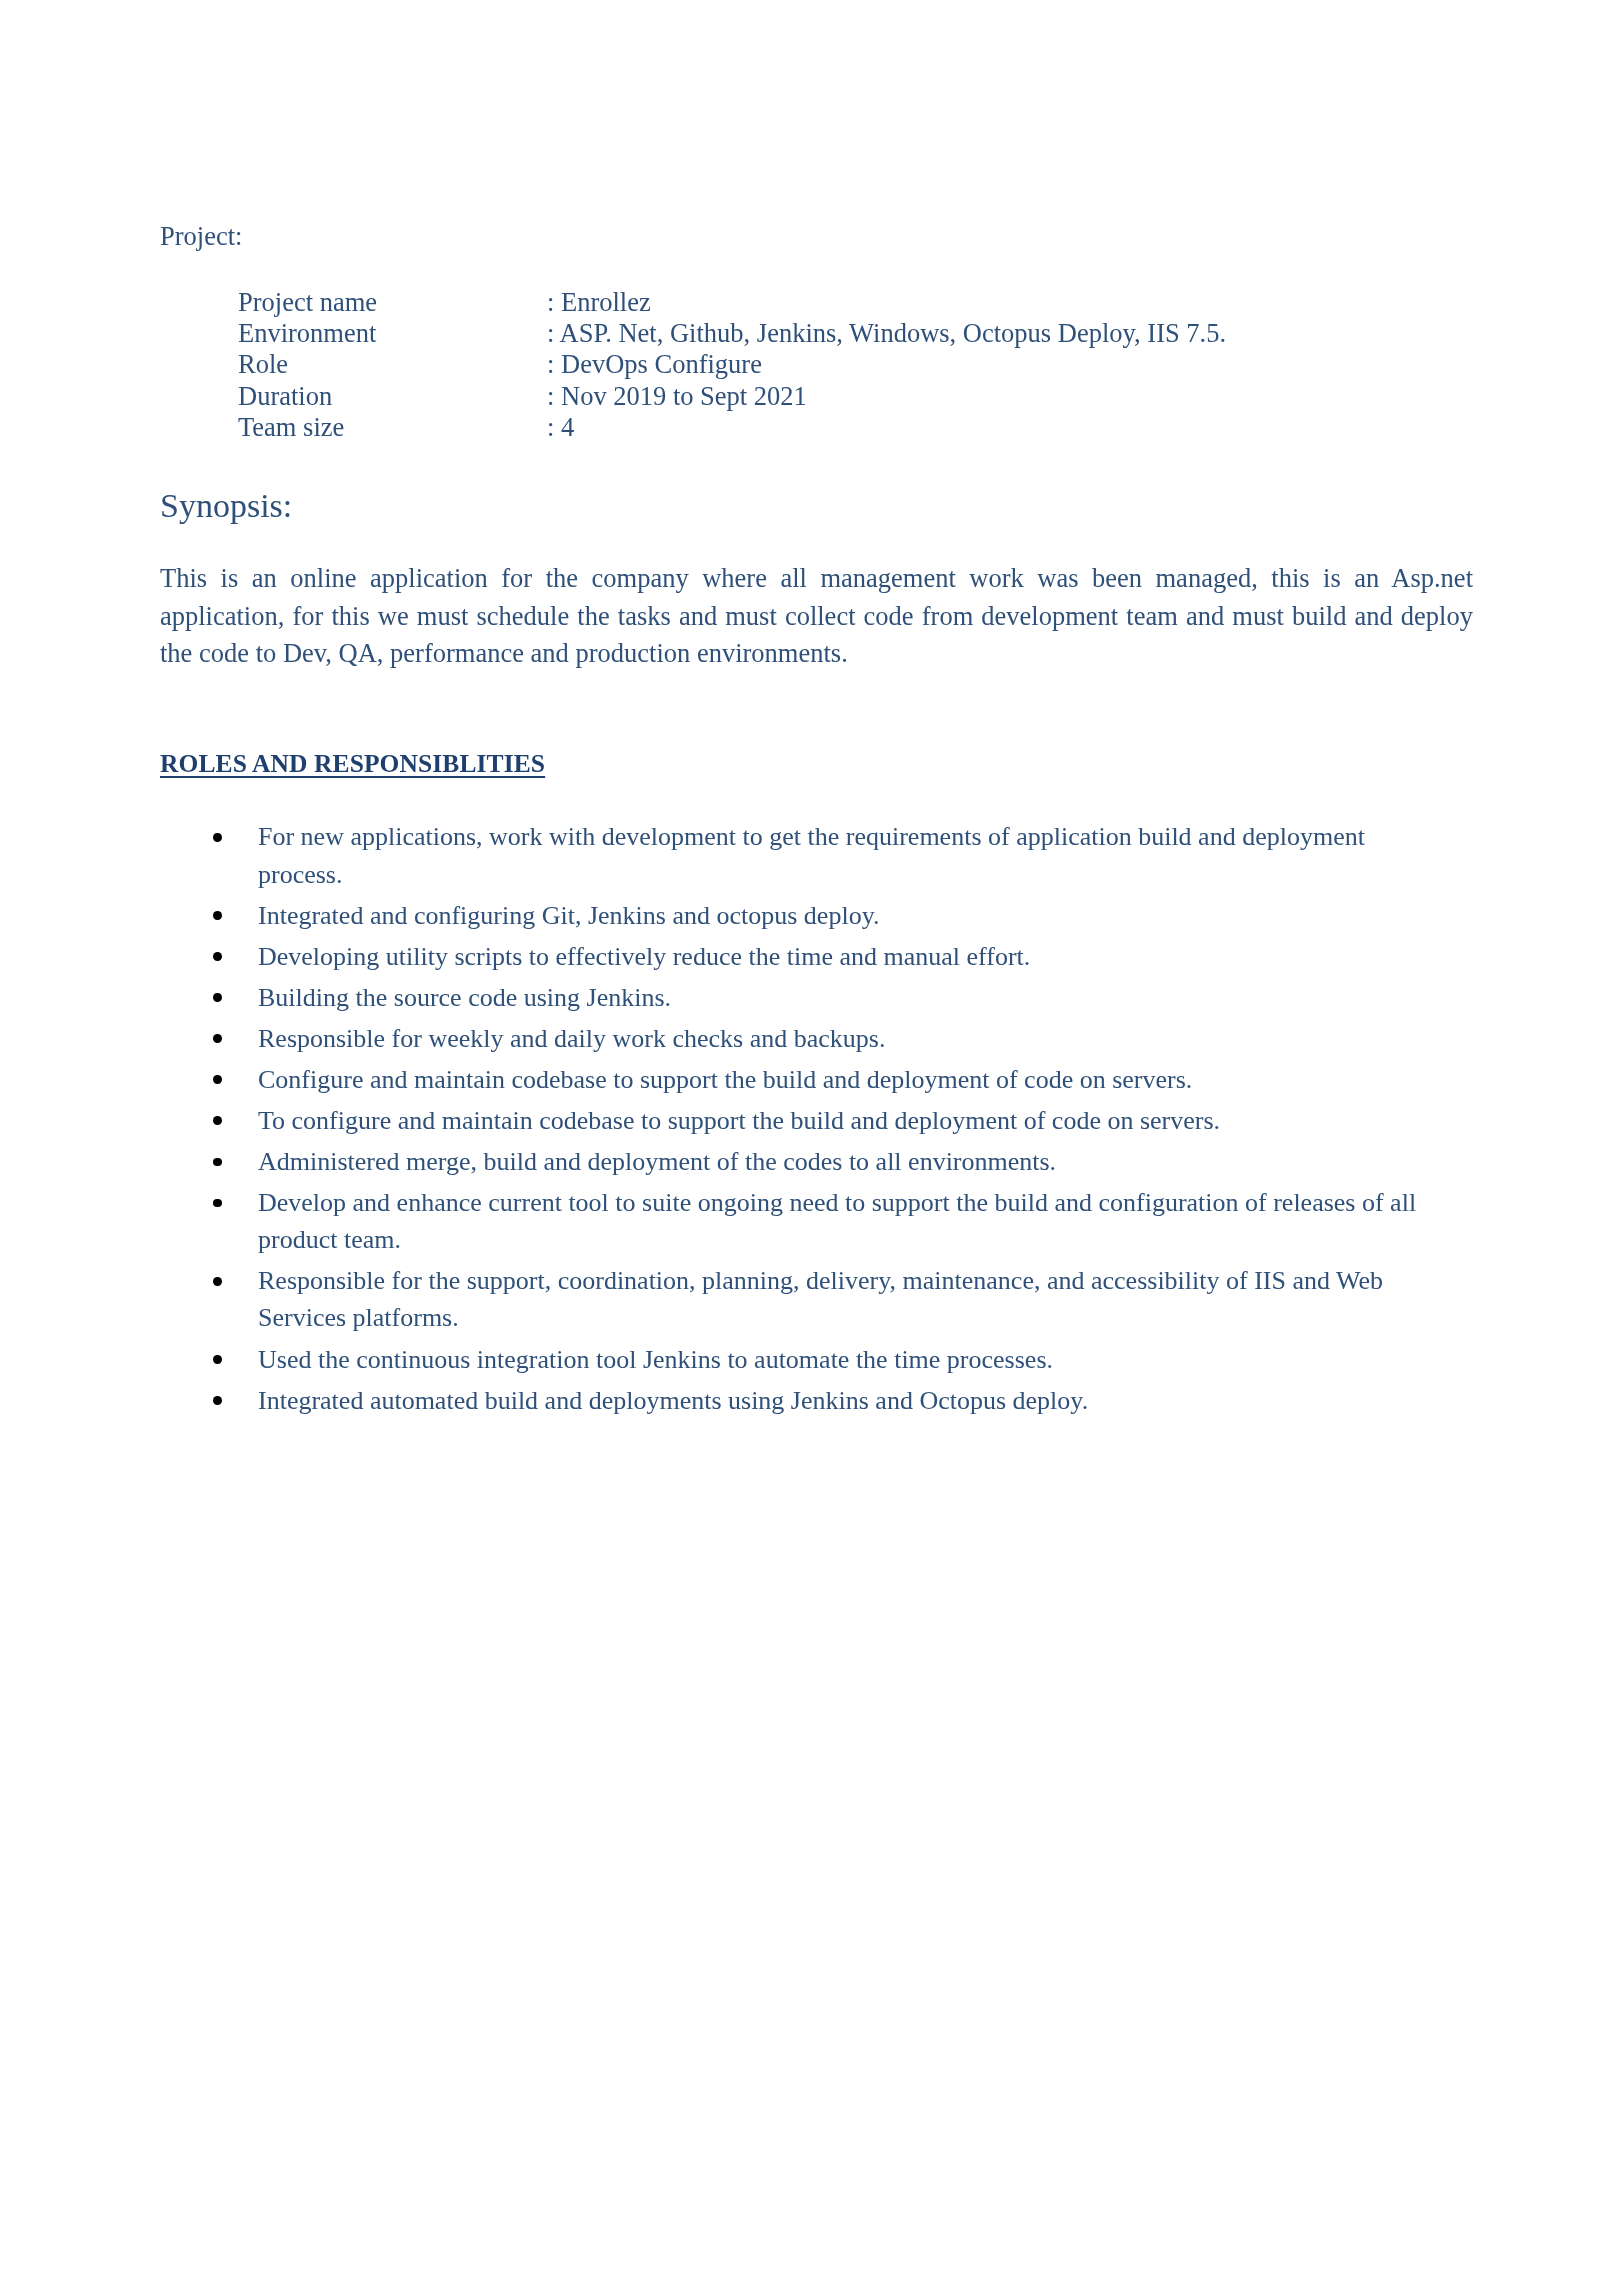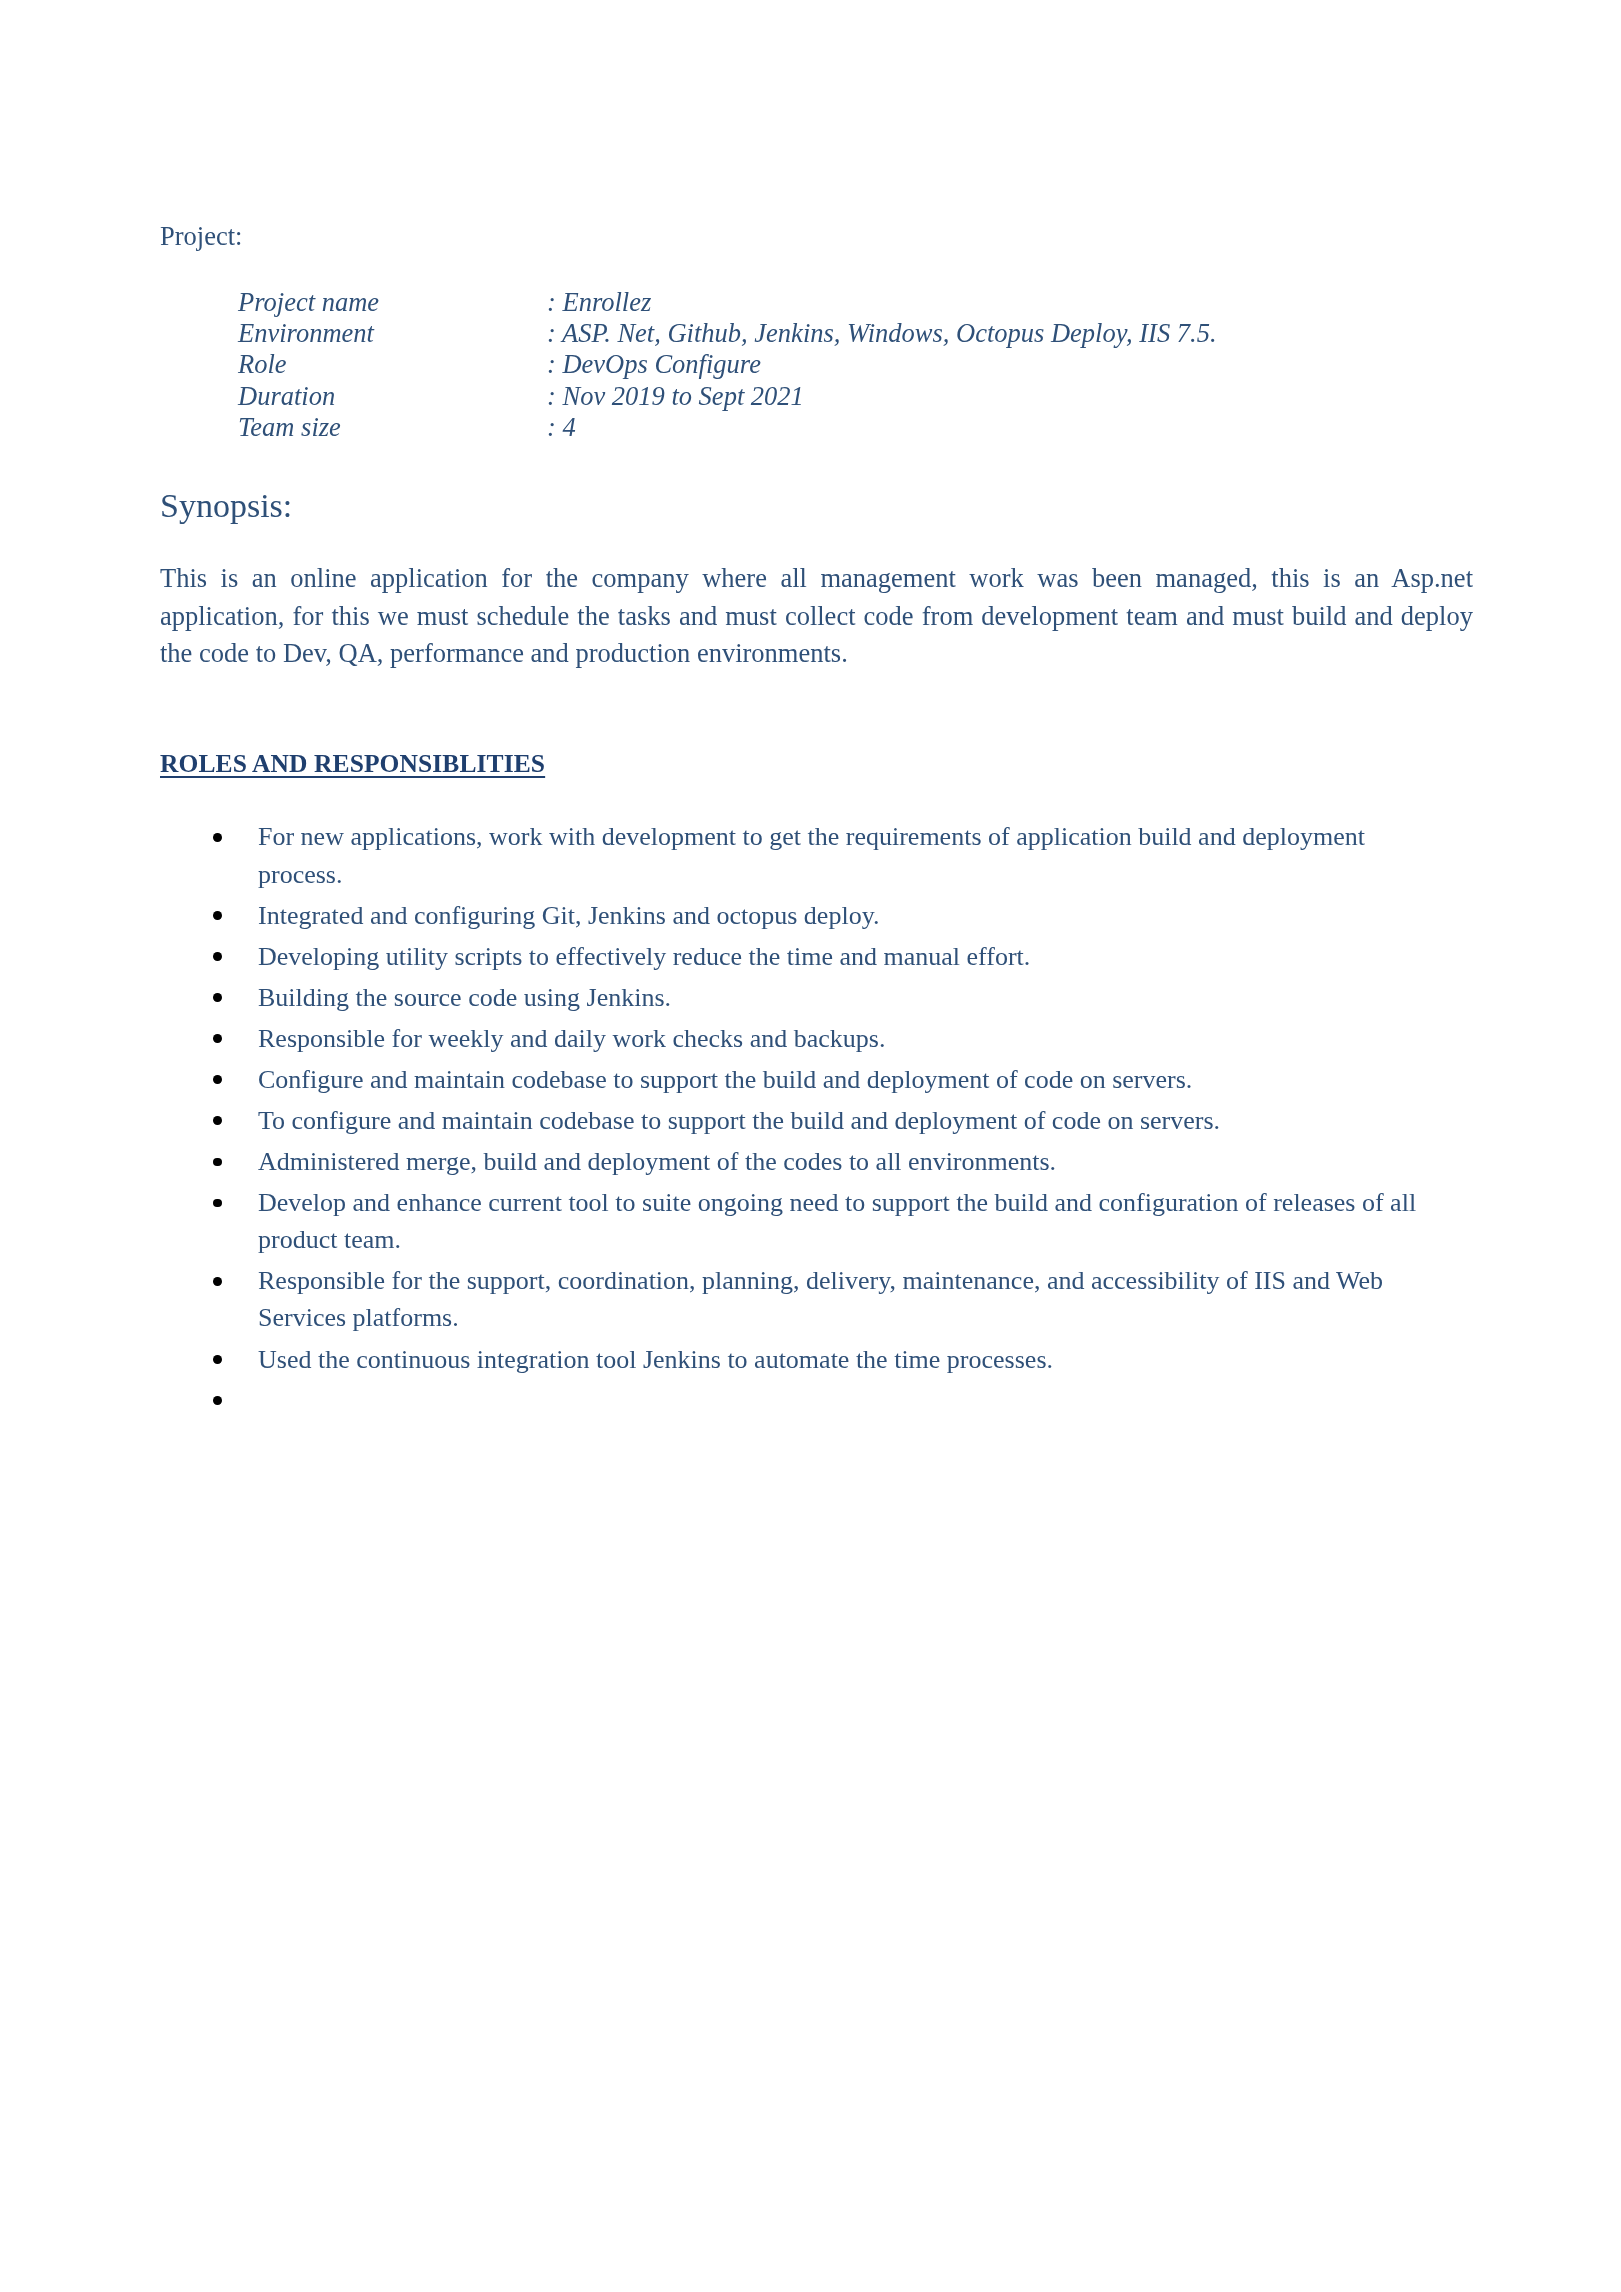--- a/index.html
+++ b/index.html
@@ -29,21 +29,20 @@
     line-height: 1.0;
     color: #2f5078;
     margin: 0;
   }
 
   
   .details {
     margin-top: 39px;
     margin-left: 78px;
     border-collapse: collapse;
-    font-style: italic;
   }
   .details tr td {
     font-size: 26.5px;
     line-height: 1.04;
     padding: 0 0 3.9px 0;
     vertical-align: top;
     color: #2f5078;
     white-space: nowrap;
   }
   .details td.key {
@@ -187,18 +186,19 @@
       <li>
         <span class="bullet"></span>
         <span>Responsible for the support, coordination, planning, delivery, maintenance, and accessibility of IIS and Web Services platforms.</span>
       </li>
       <li>
         <span class="bullet"></span>
         <span>Used the continuous integration tool Jenkins to automate the time processes.</span>
       </li>
       <li>
         <span class="bullet"></span>
+        <span>Integrated automated build and deployments using Jenkins and Octopus deploy.</span>
       </li>
     </ul>
 
   </div>
 </div>
 
 
 </body></html>

